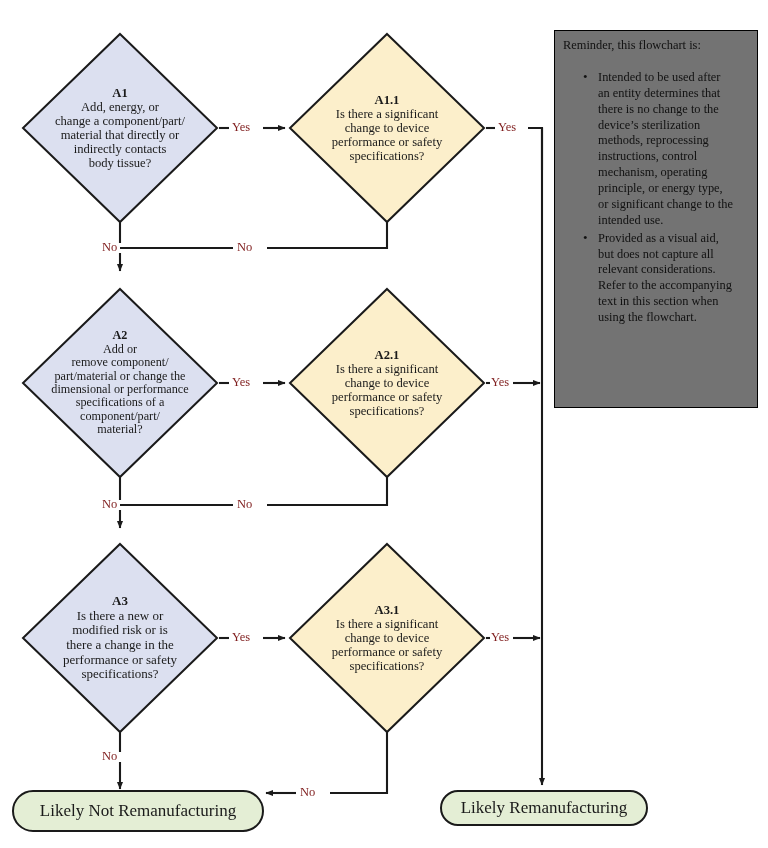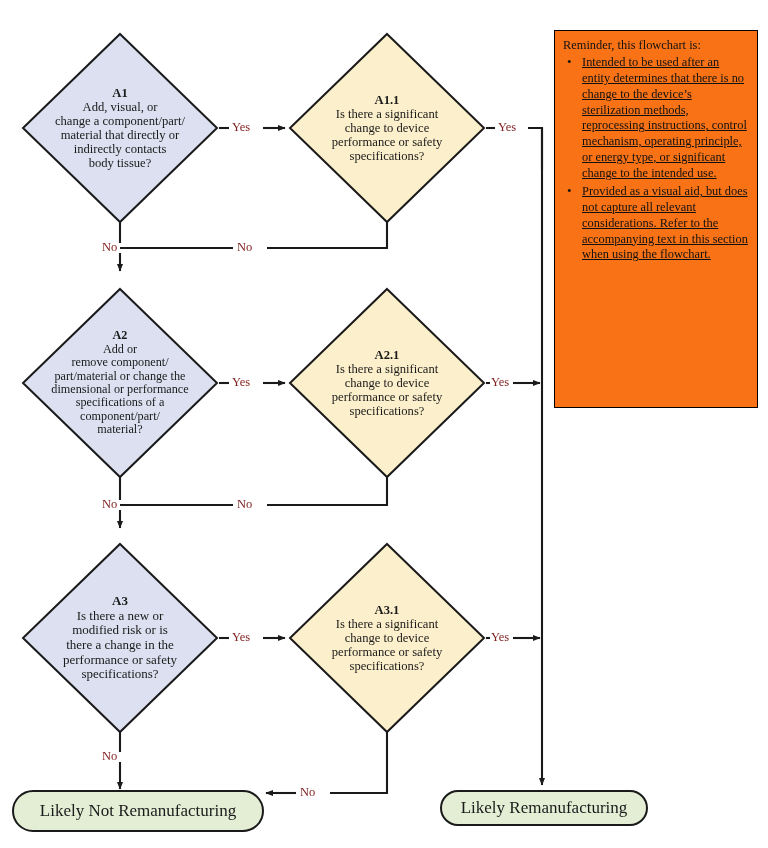--- a/index.html
+++ b/index.html
@@ -34,29 +34,29 @@
     border:2px solid #1a1a1a;
     background:#E4EED5;
     border-radius:999px;
     color:#1a1a1a;
     text-align:center;
   }
 
   
   .reminder{
     border:1.5px solid #000;
-    background:#f97316;
+    background:#737373;
     box-sizing:border-box;
     padding:7px 8px 6px 8px;
     color:#111;
     font-size:12.4px;
     line-height:1.28;
   }
   .reminder .rhead{display:block;margin-bottom:1px;}
-  .reminder ul{margin:0;padding:0;list-style:none;text-decoration:underline;}
+  .reminder ul{margin:16px;padding:0;list-style:none;}
   .reminder li{
     position:relative;
     padding-left:19px;
     margin-bottom:2px;
   }
   .reminder li:before{
     content:"\2022";
     position:absolute;left:4px;top:-1px;
     font-size:13px;
   }
@@ -124,21 +124,21 @@
       <path d="M296,793 L266,793" marker-end="url(#arrow)"></path>
     </g>
   </svg>
 
   <div class="node diamond" style="left:21px;top:32px;width:198px;height:192px;">
     <svg class="layer" style="left:0;top:0;width:198px;height:192px;" viewBox="0 0 198 192">
       <polygon points="99,2 196,96 99,190 2,96" fill="#DCE0F0" stroke="#1a1a1a" stroke-width="2"></polygon>
     </svg>
     <div class="dtext" style="font-size:12.6px;">
       <span class="dtitle">A1</span>
-      <span>Add, visual, or</span><br>
+      <span>Add, energy, or</span><br>
       <span>change a component/part/</span><br>
       <span>material that directly or</span><br>
       <span>indirectly contacts</span><br>
       <span>body tissue?</span>
     </div>
   </div>
 
   <div class="node diamond" style="left:288px;top:32px;width:198px;height:192px;text-align:center;">
     <svg class="layer" style="left:0;top:0;width:198px;height:192px;" viewBox="0 0 198 192">
       <polygon points="99,2 196,96 99,190 2,96" fill="#FCEFCB" stroke="#1a1a1a" stroke-width="2"></polygon>

